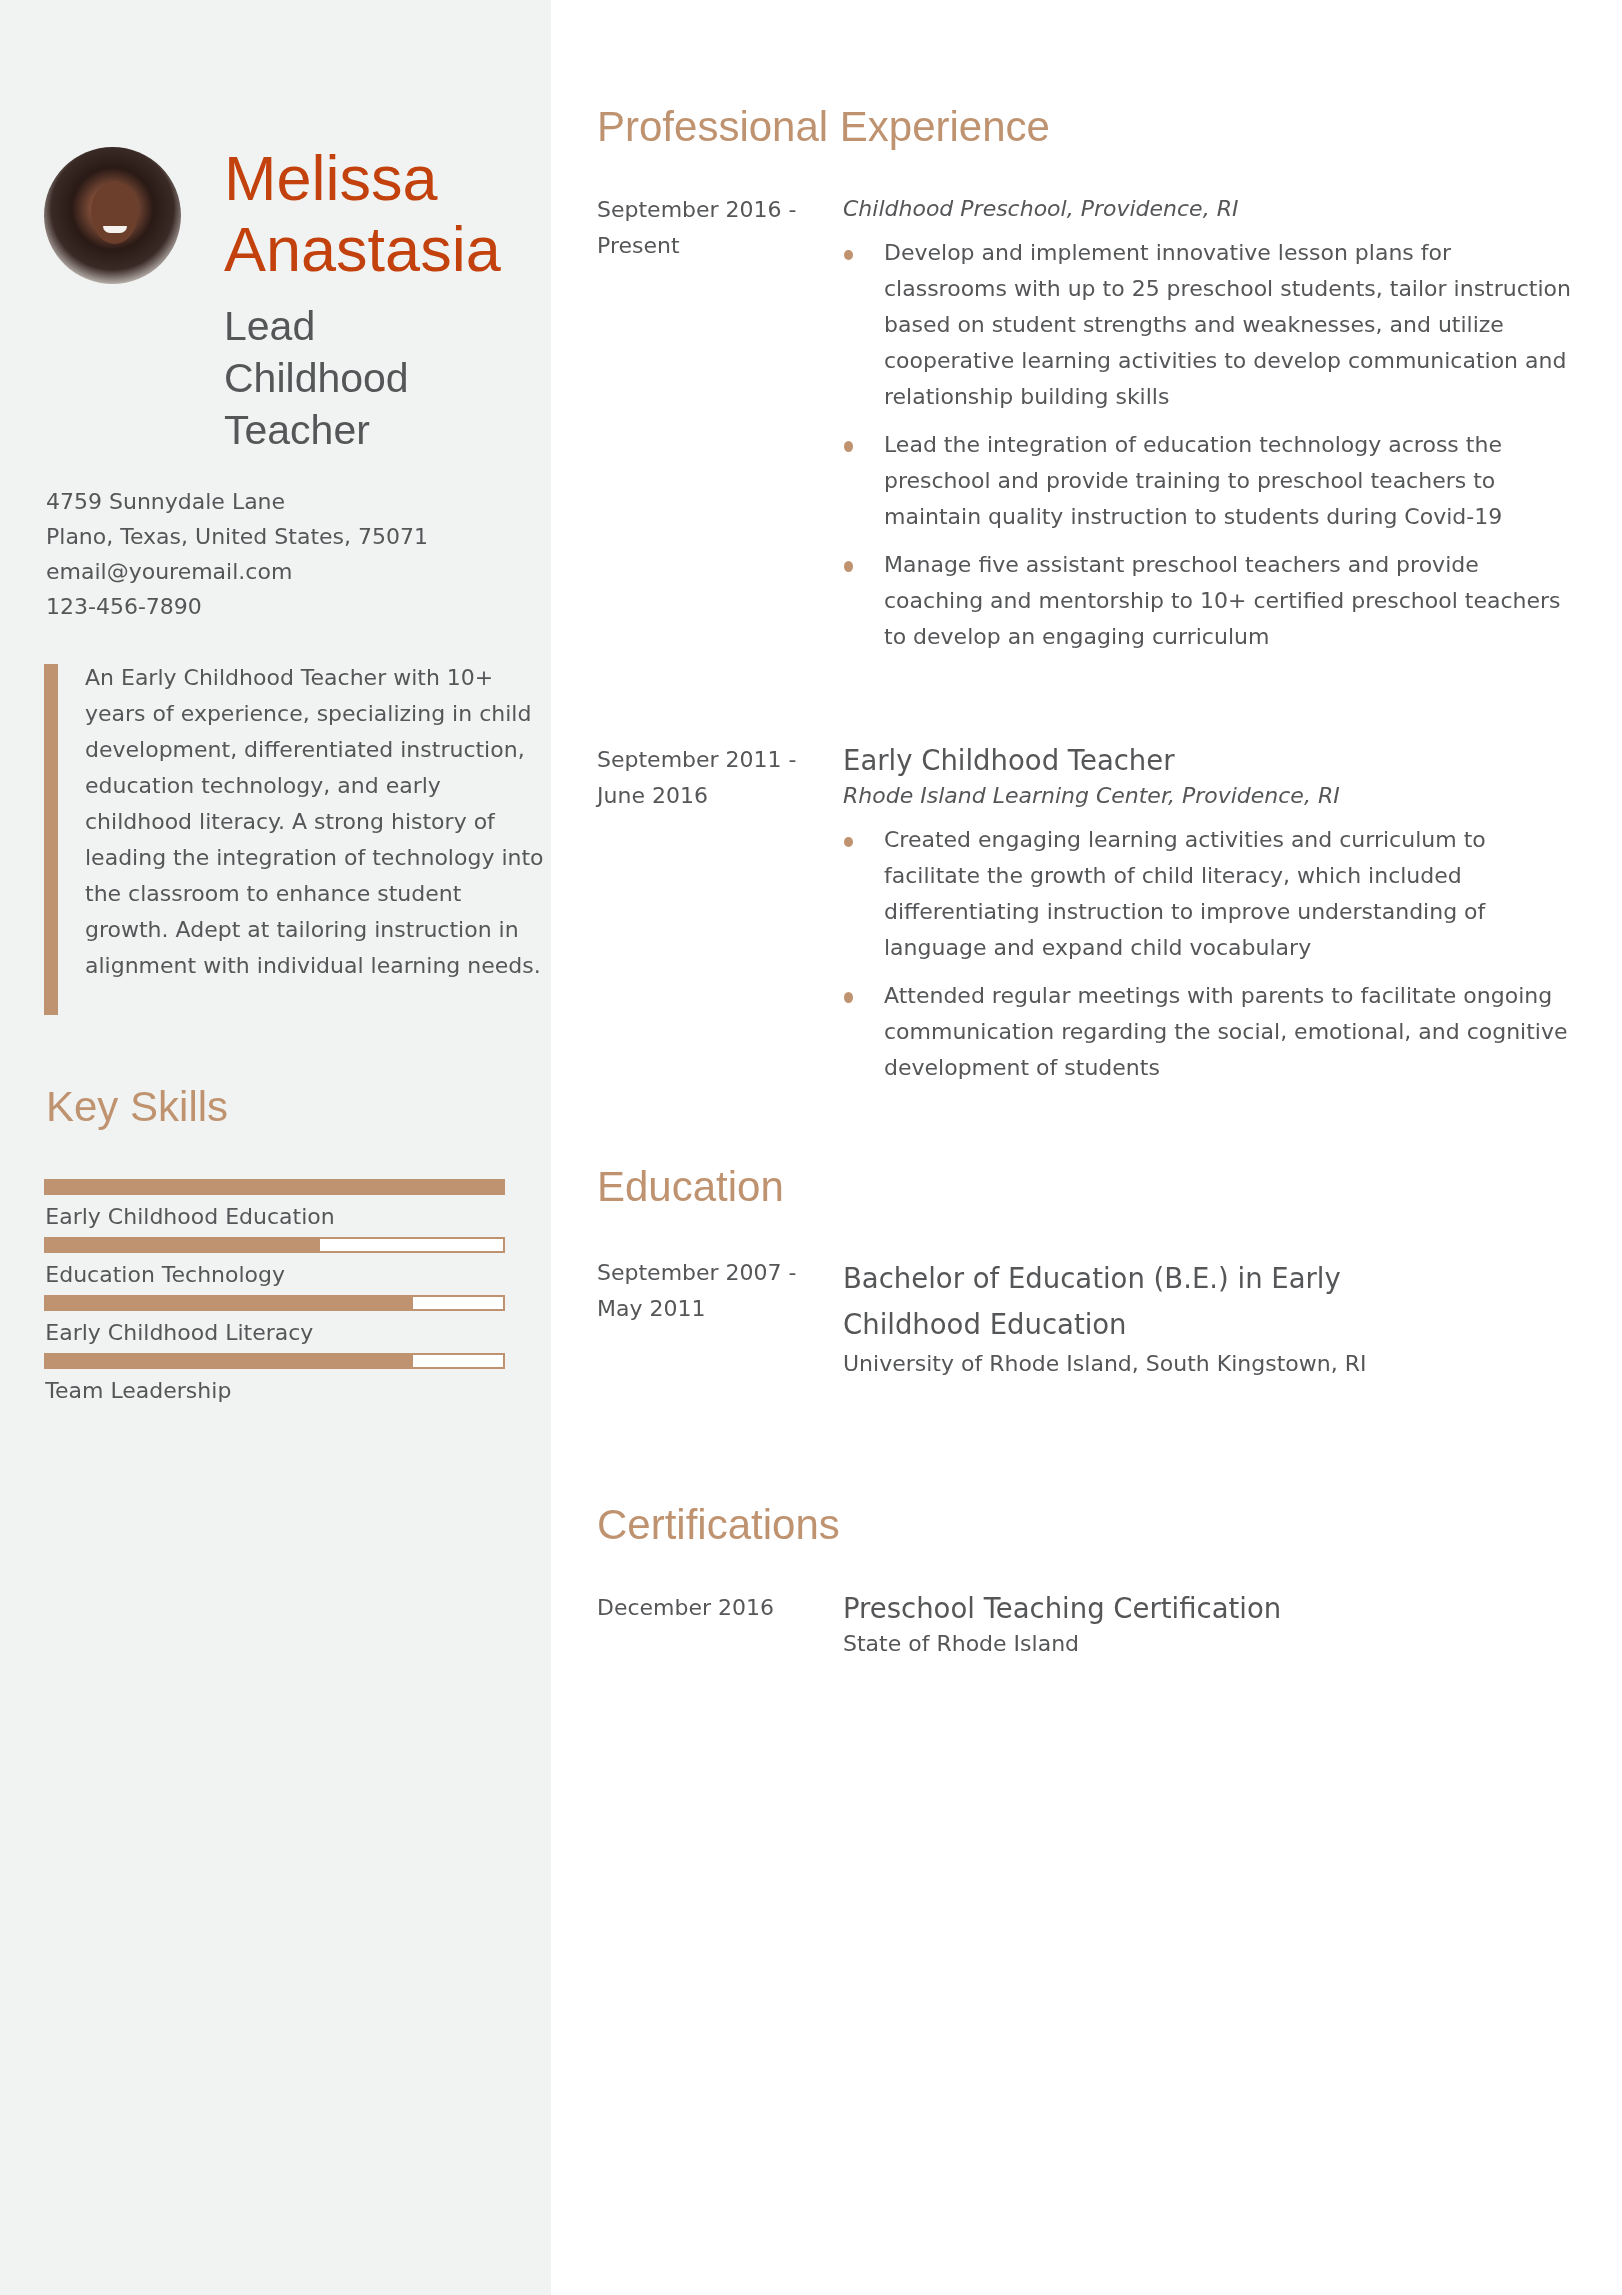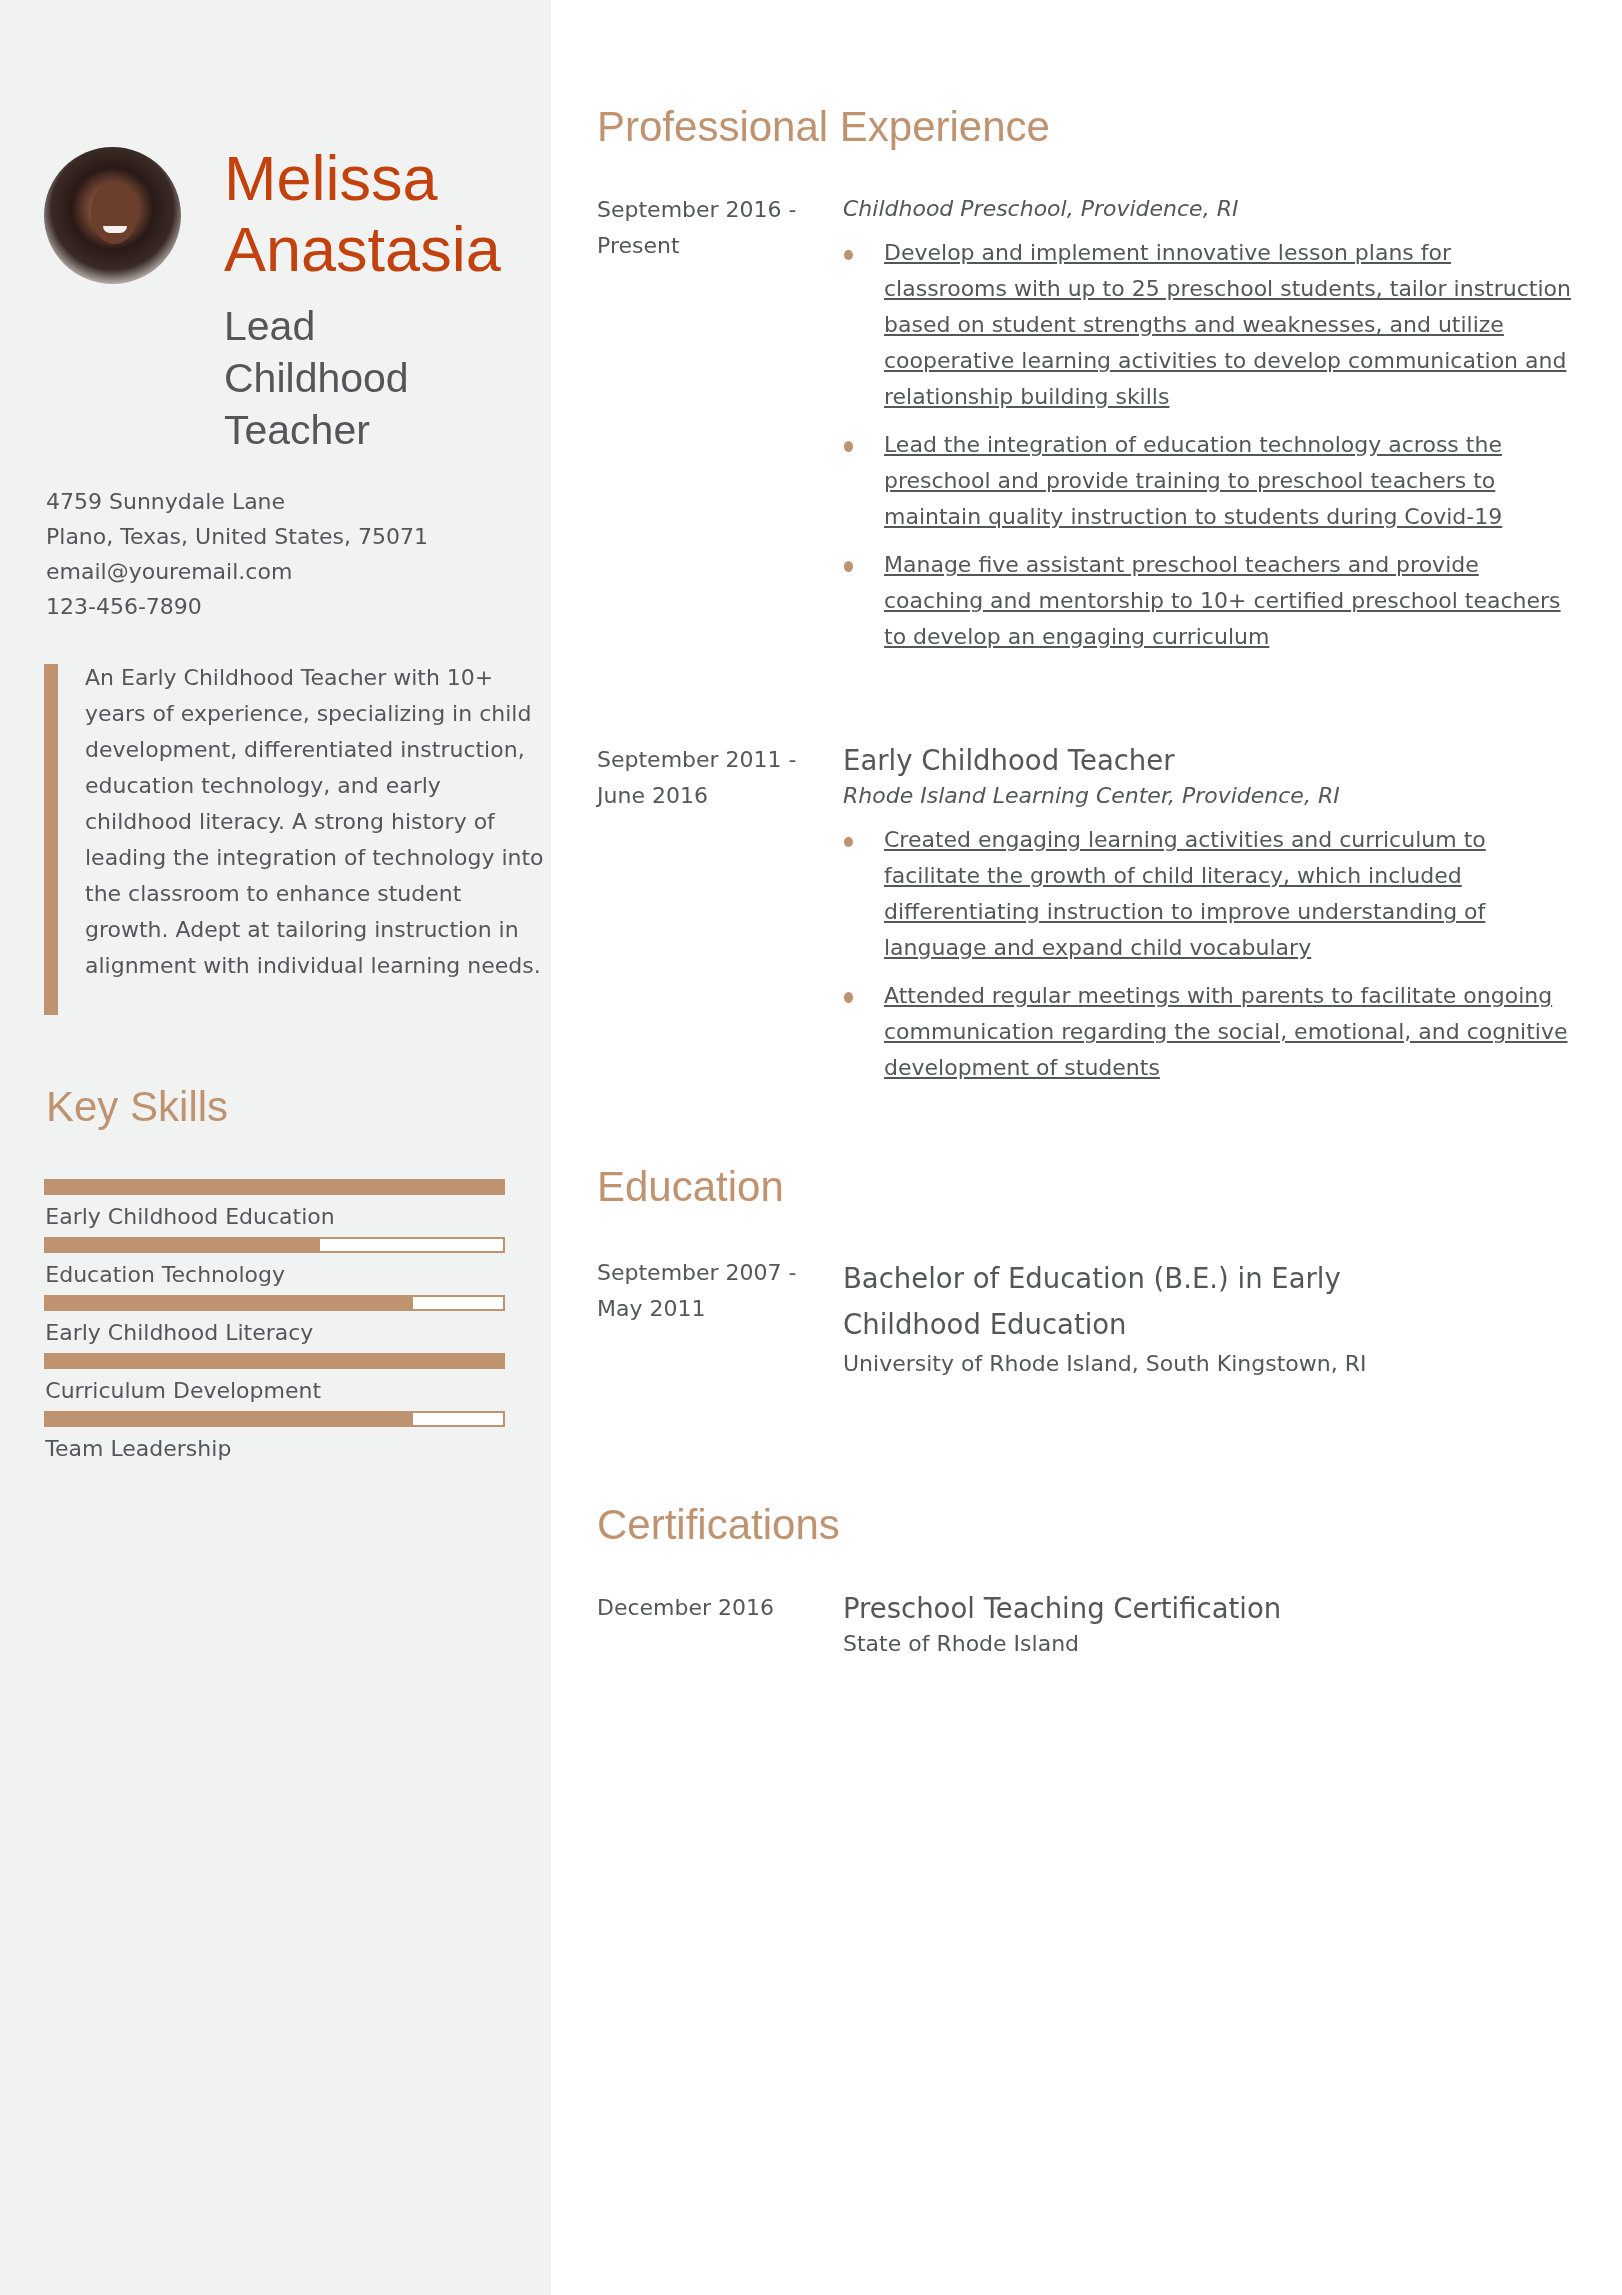--- a/index.html
+++ b/index.html
@@ -74,21 +74,21 @@
   .entry { position: absolute; left: 0; width: 982px; }
   .date {
     position: absolute; left: 0; top: 0; width: 222px;
     font-family: "DejaVu Sans", sans-serif; font-size: 22px; line-height: 36px; color: #555658;
   }
   .date.italic { }
   .body { position: absolute; left: 246px; top: 0; width: 736px; }
   .job-title { font-family: "DejaVu Sans", sans-serif; font-size: 27.5px; line-height: 37px; color: #555658; }
   .org { font-family: "DejaVu Sans", sans-serif; font-size: 22px; line-height: 34px; color: #555658; font-style: italic; }
   .org.plain { font-style: normal; }
-  ul.bullets { list-style: none; margin: 9.2px 0 0 0; padding: 0; text-decoration: underline; }
+  ul.bullets { list-style: none; margin: 9.2px 0 0 0; padding: 0; }
   ul.bullets li {
     position: relative; padding-left: 41px; margin-bottom: 11.8px;
     font-family: "DejaVu Sans", sans-serif; font-size: 22px; line-height: 36px; color: #555658;
   }
   ul.bullets li .dot {
     position: absolute; left: 1.3px; top: 14.4px; width: 9.2px; height: 10.5px; border-radius: 50%; background: #bf9370;
   }
 </style>
 </head>
 <body>
@@ -132,25 +132,20 @@
     </div>
     <div class="skill">
       <div class="track"></div>
       <div class="fill" style="width: 276px;"></div>
       <div class="label">Education Technology</div>
     </div>
     <div class="skill">
       <div class="track"></div>
       <div class="fill" style="width: 369px;"></div>
       <div class="label">Early Childhood Literacy</div>
-    </div>
-    <div class="skill">
-      <div class="track"></div>
-      <div class="fill" style="width: 461px;"></div>
-      <div class="label">Curriculum Development</div>
     </div>
     <div class="skill">
       <div class="track"></div>
       <div class="fill" style="width: 369px;"></div>
       <div class="label">Team Leadership</div>
     </div>
   </div>
 </div>
 
 <div class="main">

